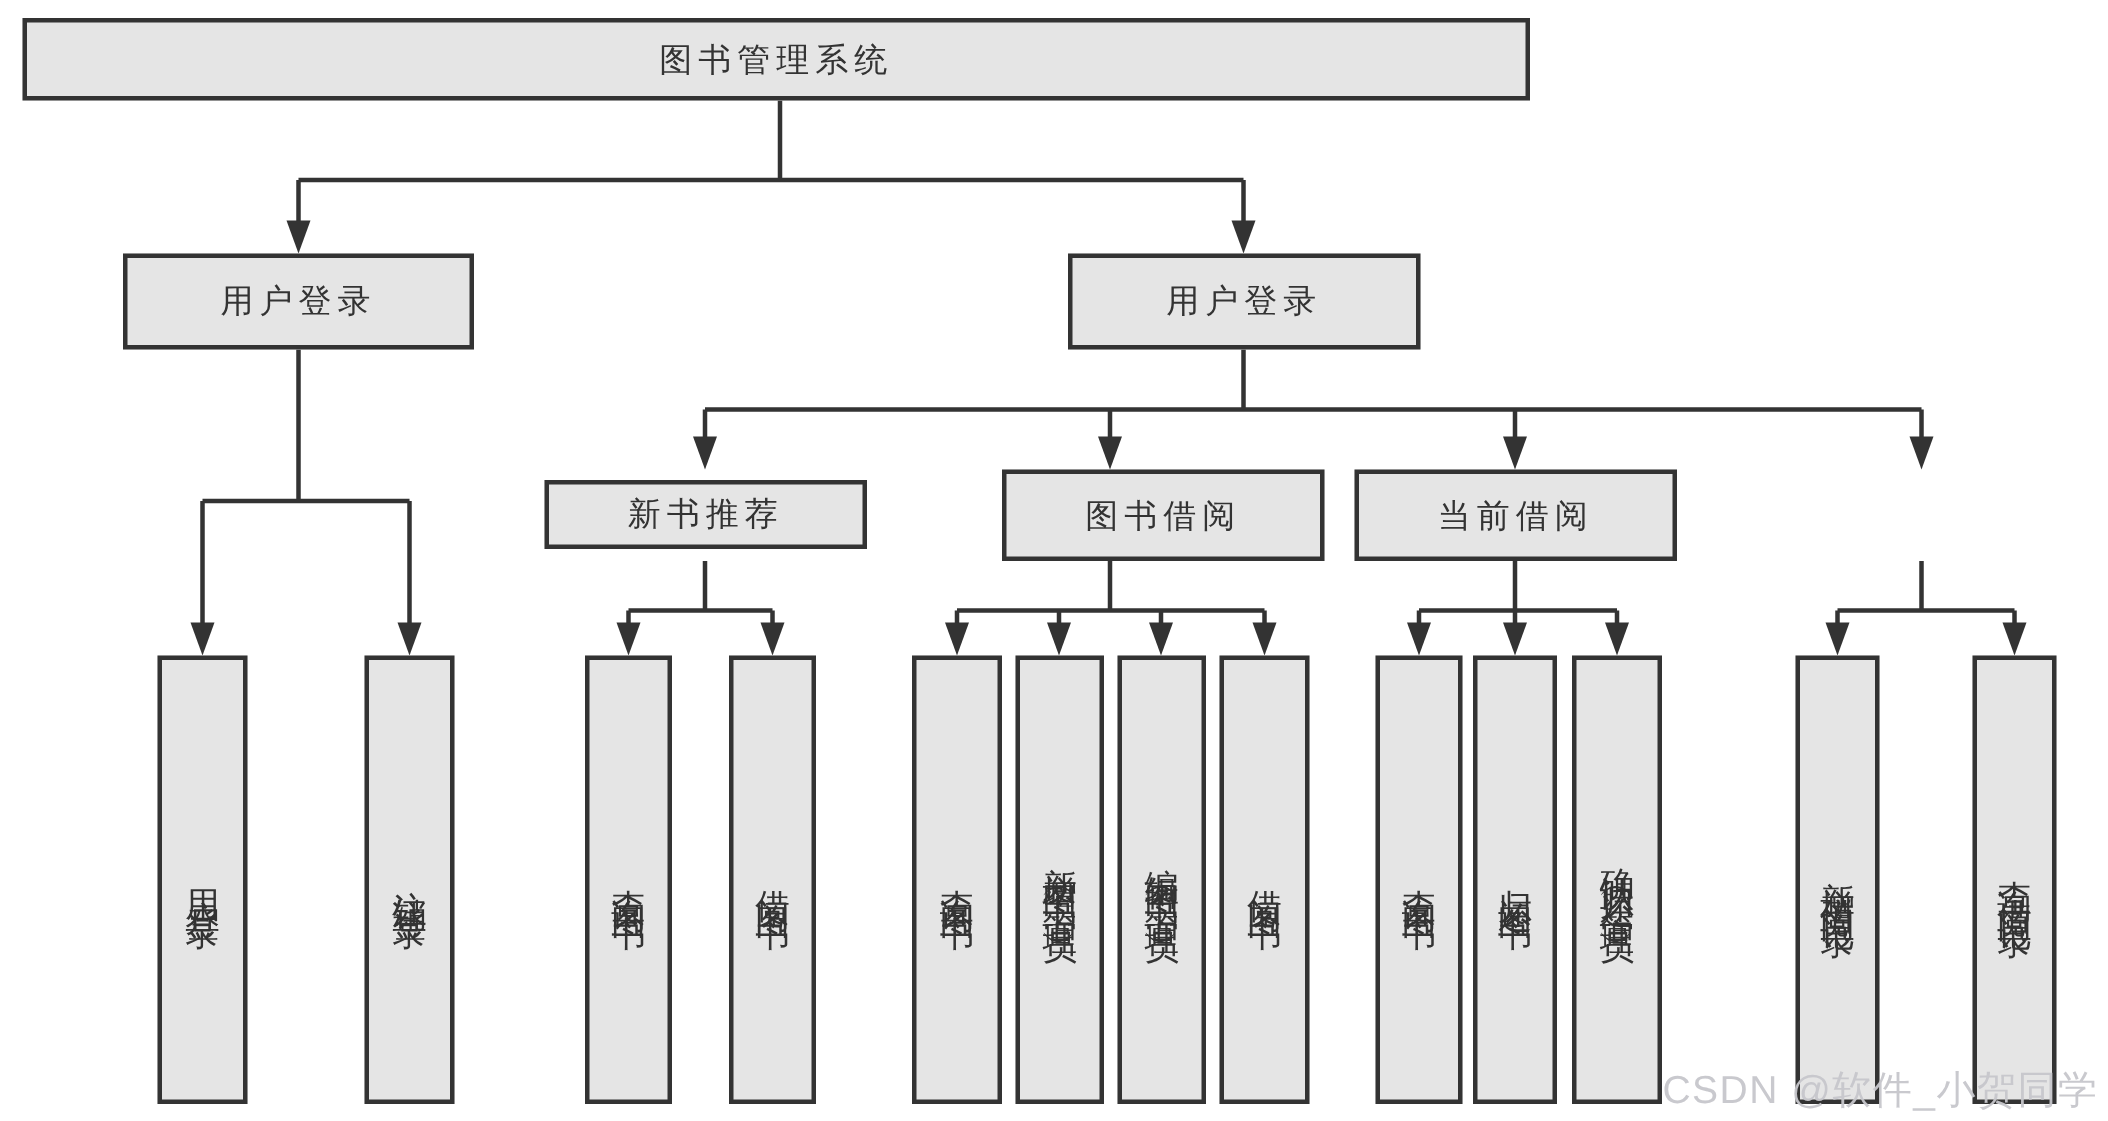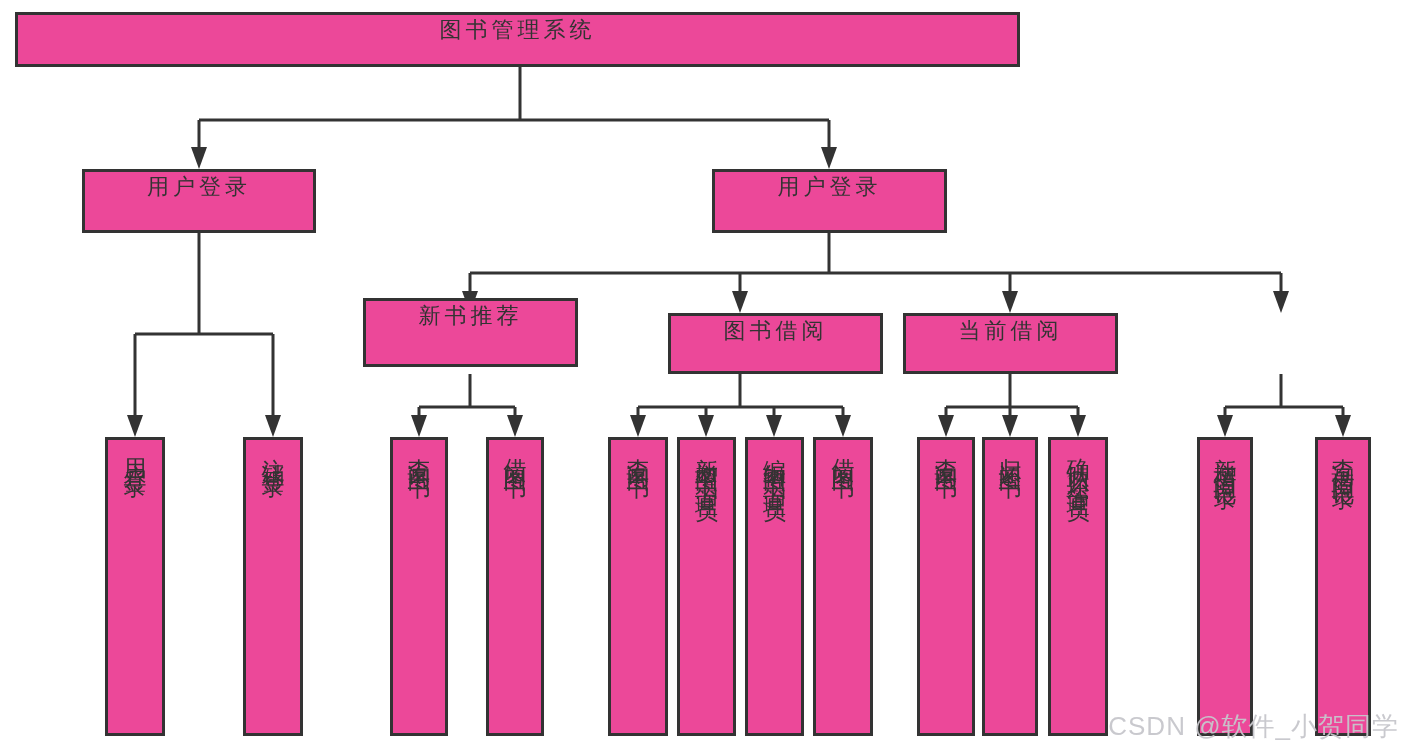--- a/index.html
+++ b/index.html
@@ -7,23 +7,24 @@
     position:relative;
     width:1405px;height:747px;
     background:#ffffff;
     overflow:hidden;
     font-family:"Liberation Sans",sans-serif;
   }
   .connectors{position:absolute;left:0;top:0;z-index:1;}
   .box{
     position:absolute;
     box-sizing:border-box;
-    background:#ec4899;
+    background:#e5e5e5;
     border:3px solid #333333;
     display:flex;
+    align-items:center;
     justify-content:center;
     color:#333333;
     z-index:2;
   }
   .box.h span{
     font-size:22px;
     letter-spacing:4px;
     white-space:nowrap;
   }
   .box.v{top:437px;height:299px;}
@@ -103,21 +104,21 @@
     <span>图书管理系统</span>
   </div>
 
   <div class="box h" style="left:82px;top:169px;width:234px;height:64px">
     <span>用户登录</span>
   </div>
   <div class="box h" style="left:712px;top:169px;width:235px;height:64px">
     <span>用户登录</span>
   </div>
 
-  <div class="box h" style="left:363px;top:298px;width:215px;height:69px">
+  <div class="box h" style="left:363px;top:320px;width:215px;height:46px">
     <span>新书推荐</span>
   </div>
   <div class="box h" style="left:668px;top:313px;width:215px;height:61px">
     <span>图书借阅</span>
   </div>
   <div class="box h" style="left:903px;top:313px;width:215px;height:61px">
     <span>当前借阅</span>
   </div>
 
   <div class="box v" style="left:105px;width:60px">

